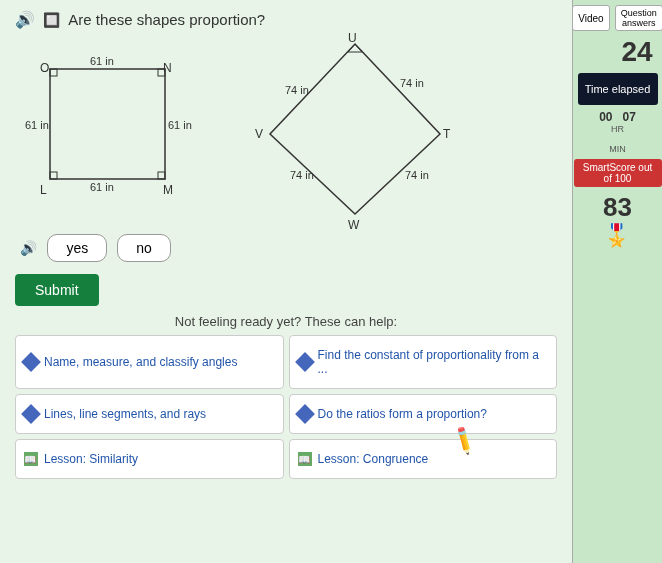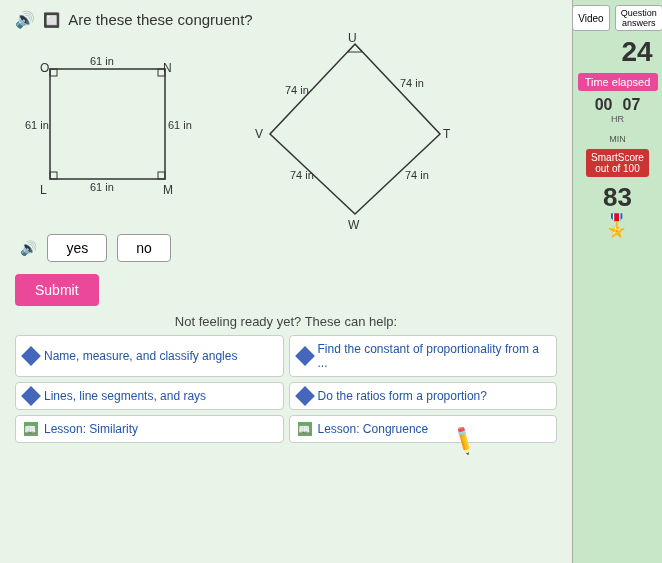--- a/index.html
+++ b/index.html
@@ -89,27 +89,27 @@
 
     .speaker-small {
       font-size: 14px;
       color: #555;
     }
 
     .answer-btn {
       padding: 5px 18px;
       border: 1px solid #999;
       background: white;
-      border-radius: 4px;
+      border-radius: 10px;
       cursor: pointer;
       font-size: 14px;
     }
 
     .submit-btn {
-      background: #ec4899;
+      background: #15803d;
       color: white;
       border: none;
       padding: 8px 20px;
       border-radius: 4px;
       cursor: pointer;
       font-size: 14px;
       margin-bottom: 8px;
     }
 
     
@@ -130,21 +130,21 @@
       display: grid;
       grid-template-columns: 1fr 1fr;
       gap: 5px;
       margin-top: 5px;
     }
 
     .help-item {
       display: flex;
       align-items: center;
       gap: 6px;
-      padding: 6px 8px;
+      padding: 12px 8px;
       background: white;
       border-radius: 4px;
       border: 1px solid #ccc;
       cursor: pointer;
       font-size: 12px;
       color: #2255aa;
     }
 
     .help-diamond {
       width: 14px;
@@ -168,35 +168,35 @@
 
     .question-number {
       font-size: 28px;
       font-weight: bold;
       color: #333;
       text-align: center;
       margin-left: 39px;
     }
 
     .time-box {
-      background: #ec4899;
+      background: #0f172a;
       color: white;
-      padding: 3px 6px;
+      padding: 10px 6px;
       border-radius: 3px;
       font-size: 11px;
       text-align: center;
       margin: 5px 0;
       width: 80px;
     }
 
     .time-values {
       display: flex;
       justify-content: center;
       gap: 5px;
-      font-size: 16px;
+      font-size: 12px;
       color: #333;
       font-weight: bold;
     }
 
     .time-label {
       font-size: 9px;
       color: #555;
       text-align: center;
       display: flex;
       gap: 10px;
@@ -205,21 +205,21 @@
     }
 
     .smartscore-box {
       background: #cc3333;
       color: white;
       padding: 3px 5px;
       border-radius: 3px;
       font-size: 10px;
       text-align: center;
       margin: 5px 0;
-      width: 63px;
+      width: 88px;
     }
 
     .score-number {
       font-size: 26px;
       font-weight: bold;
       color: #333;
       text-align: center;
     }
 
     .ribbon-icon {
@@ -257,21 +257,21 @@
 <body>
 
 <div class="main-container">
 
   <div class="content-area">
 
     
     <div class="question-header">
       <span class="speaker-icon">🔊</span>
       <span style="font-size:14px;">🔲</span>
-      <span>Are these these congruent?</span>
+      <span>Are these shapes proportion?</span>
     </div>
 
     
     <div class="shapes-area">
 
       <div class="shape-left">
         <svg class="shape-svg" width="160" height="150">
 
           <rect x="15" y="15" width="115" height="110" fill="none" stroke="#333" stroke-width="1.5"></rect>
 

